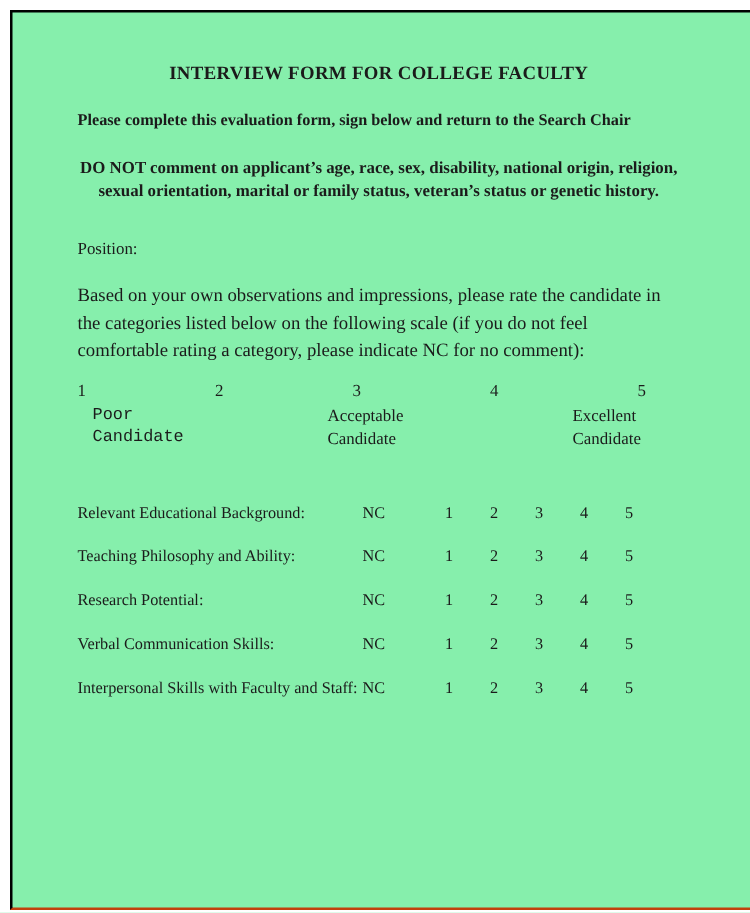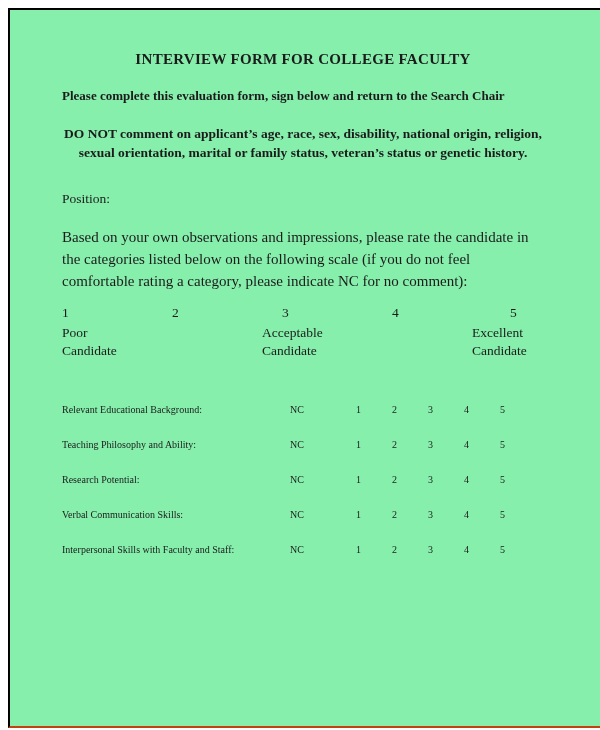--- a/index.html
+++ b/index.html
@@ -67,28 +67,28 @@
     font-size: 13.5px;
   }
   .sn { position: absolute; top: 0; line-height: 18px; }
   .sn1 { left: 0; }
   .sn2 { left: 110px; }
   .sn3 { left: 220px; }
   .sn4 { left: 330px; }
   .sn5 { left: 448px; }
   .sl { position: absolute; top: 20px; line-height: 18px; }
   .sl span { display: block; }
-  .sl1 { left: 0; }
+  .sl1 { left: 12px; font-family: Liberation Mono, monospace; }
   .sl3 { left: 200px; }
-  .sl5 { left: 410px; }
+  .sl5 { left: 396px; }
   .ratings { margin-top: 38px; }
   .rrow {
     display: grid;
     grid-template-columns: 228px 66px repeat(5, 36px);
-    font-size: 10px;
+    font-size: 13px;
     line-height: 16px;
     margin-bottom: 19px;
     align-items: baseline;
   }
   .rlabel { white-space: nowrap; }
   .ropt { text-align: left; }
 </style>
 </head>
 <body>
 

